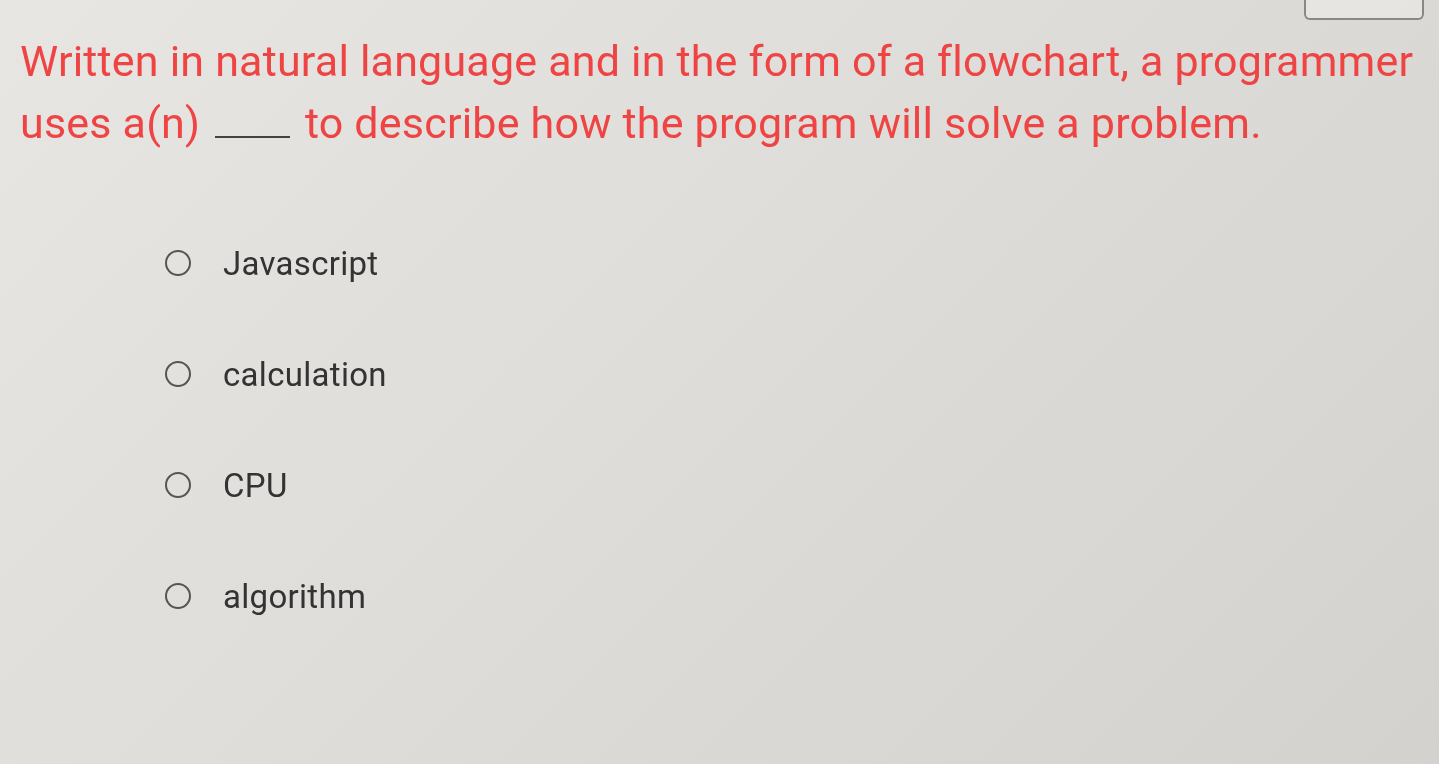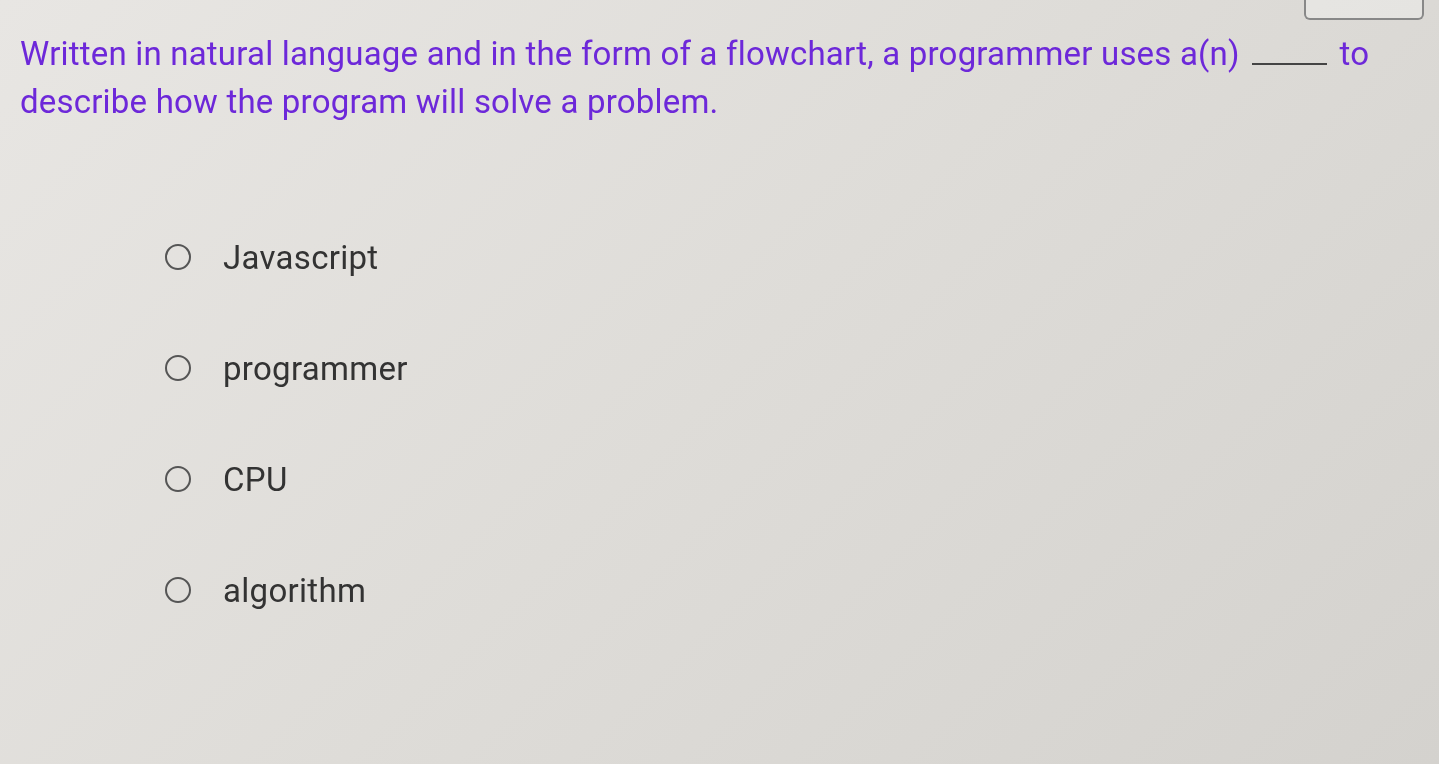--- a/index.html
+++ b/index.html
@@ -22,36 +22,36 @@
       top: 0;
       right: 15px;
       width: 120px;
       height: 20px;
       border: 2px solid #888;
       border-top: none;
       border-radius: 0 0 6px 6px;
       background: rgba(240, 240, 238, 0.5);
     }
     .question-text {
-      font-size: 33px;
+      font-size: 43px;
       line-height: 1.45;
-      color: #6d28d9;
+      color: #ef4444;
       font-weight: 400;
       letter-spacing: 0.2px;
     }
     .blank {
       display: inline-block;
       border-bottom: 2px solid #444;
       width: 75px;
       vertical-align: baseline;
       margin: 0 4px;
       height: 4px;
     }
     .options {
-      margin-top: 112px;
+      margin-top: 89px;
       margin-left: 145px;
     }
     .option {
       display: flex;
       align-items: center;
       margin-bottom: 72px;
       cursor: pointer;
     }
     .radio {
       width: 26px;
@@ -78,21 +78,21 @@
   <span>Written in natural language and in the form of a flowchart, a programmer uses a(n) </span><span class="blank"></span><span> to describe how the program will solve a problem.</span>
 </div>
 
 <div class="options">
   <div class="option">
     <div class="radio"></div>
     <span class="option-label">Javascript</span>
   </div>
   <div class="option">
     <div class="radio"></div>
-    <span class="option-label">programmer</span>
+    <span class="option-label">calculation</span>
   </div>
   <div class="option">
     <div class="radio"></div>
     <span class="option-label">CPU</span>
   </div>
   <div class="option">
     <div class="radio"></div>
     <span class="option-label">algorithm</span>
   </div>
 </div>

